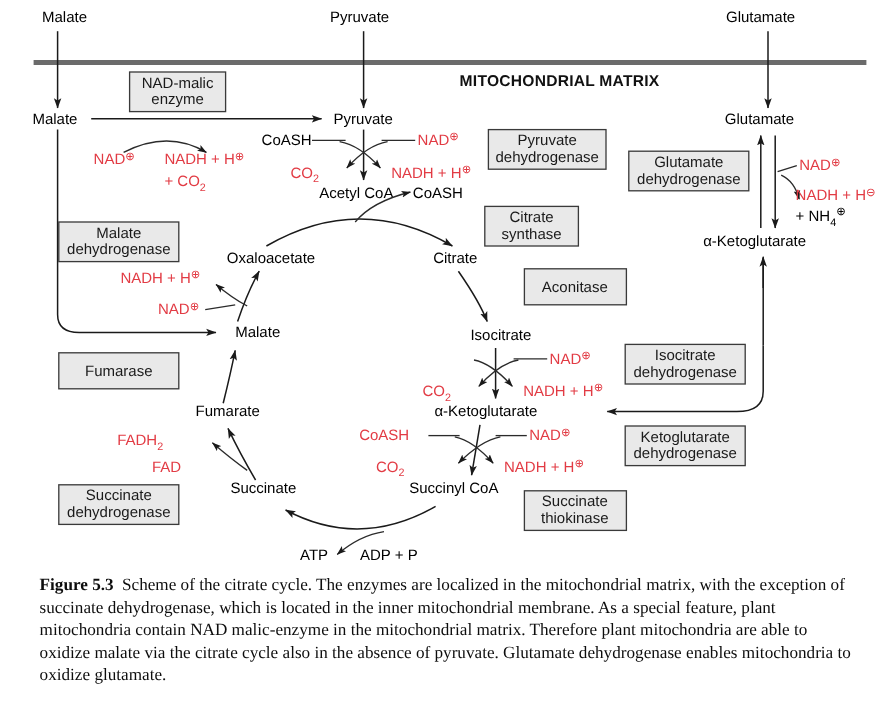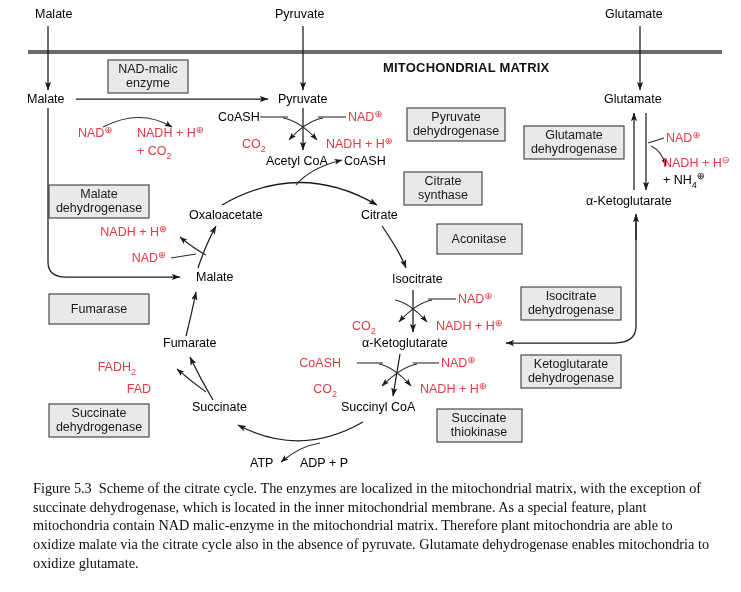--- a/index.html
+++ b/index.html
@@ -84,21 +84,21 @@
     left: 33px;
     top: 479px;
     width: 680px;
     font-family: "Liberation Serif", serif;
     font-size: 14.3px;
     line-height: 1.31;
     color: #0d0d0d;
     text-align: left;
   }
   #caption-block .fig-num {
-    font-weight: normal;
+    font-weight: bold;
   }
   #caption-block .fig-gap {
     display: inline-block;
     width: 7px;
   }
 </style>
 </head>
 <body>
 
 <div id="figure-root">

